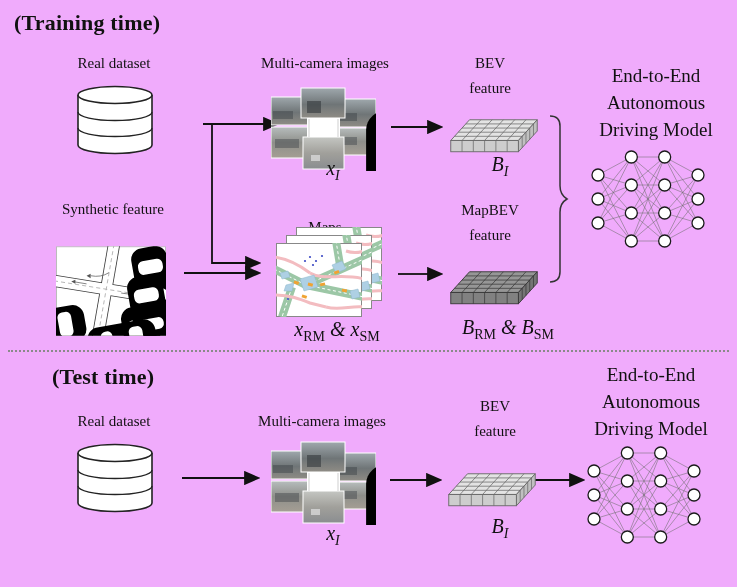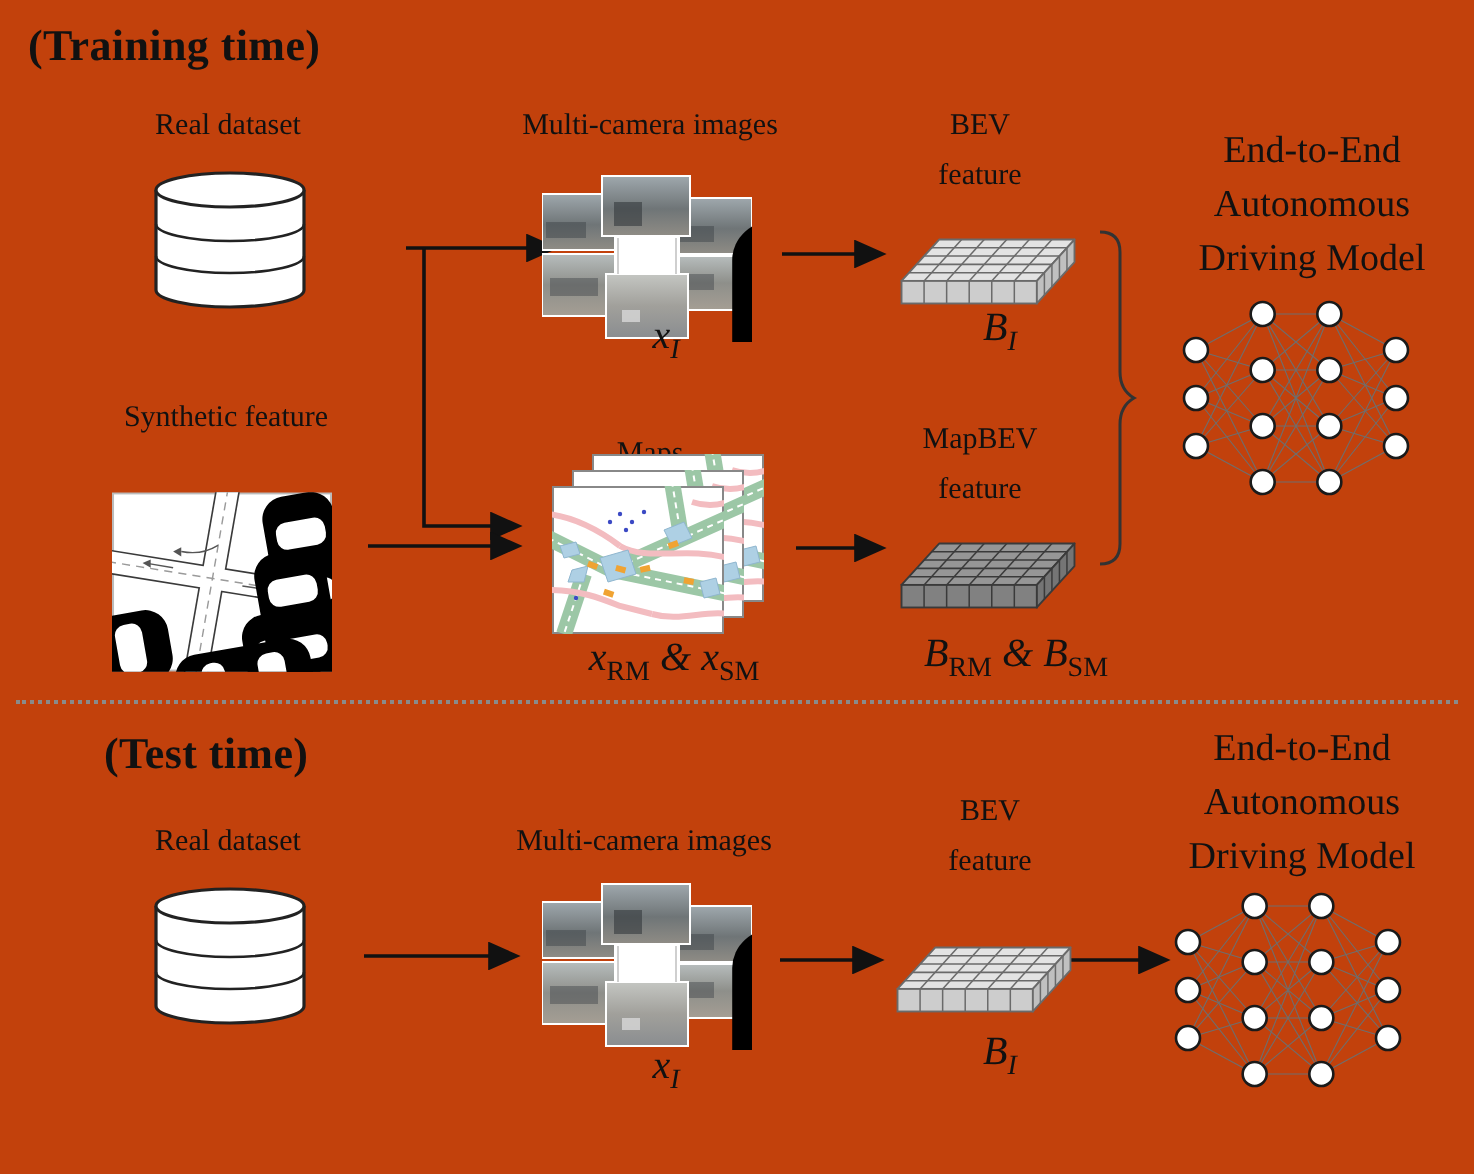--- a/index.html
+++ b/index.html
@@ -1,17 +1,17 @@
 <!DOCTYPE html>
 <html><head>
 <meta charset="utf-8">
 <style>
   html,body{margin:0;padding:0;background:#ffffff;}
   .canvas{
-    position:relative;width:737px;height:587px;background:#c2410c;
+    position:relative;width:737px;height:587px;background:#f0abfc;
     font-family:"Liberation Serif","DejaVu Serif",serif;color:#111;overflow:hidden;
   }
   .abs{position:absolute;}
   .hdr{font-weight:bold;font-size:22px;letter-spacing:0.2px;}
   .lbl{font-size:15px;line-height:25px;text-align:center;}
   .lbl3{font-size:19px;line-height:27px;text-align:center;}
   .math{font-size:20px;text-align:center;white-space:nowrap;margin-left:10px;}
   .math i{font-style:italic;}
   .math sub{font-size:14px;line-height:1;}
   .math sub.it{font-style:italic;}
@@ -315,21 +315,21 @@
           <use href="#mapimg"></use>
         </svg>
       <svg class="sheet" style="left:0;top:16px;" viewBox="0 0 86 74">
           <use href="#mapimg"></use>
         </svg>
     </div>
     <div class="abs math" style="left:252px;top:318px;width:150px;">
       <i>x</i><sub class="rm">RM</sub><span class="amp">&amp;</span><i>x</i><sub class="rm">SM</sub>
     </div>
 
-    <div class="abs lbl" style="left:430px;top:208px;width:120px;">
+    <div class="abs lbl" style="left:430px;top:198px;width:120px;">
       <div>MapBEV</div>
       <div>feature</div>
     </div>
     <svg class="abs slab-dark" style="left:447px;top:262px;" width="94" height="44" viewBox="0 0 100 46">
         <use href="#slab"></use>
       </svg>
     <div class="abs math" style="left:423px;top:316px;width:150px;">
       <i>B</i><sub class="rm">RM</sub><span class="amp">&amp;</span><i>B</i><sub class="rm">SM</sub>
     </div>
 

